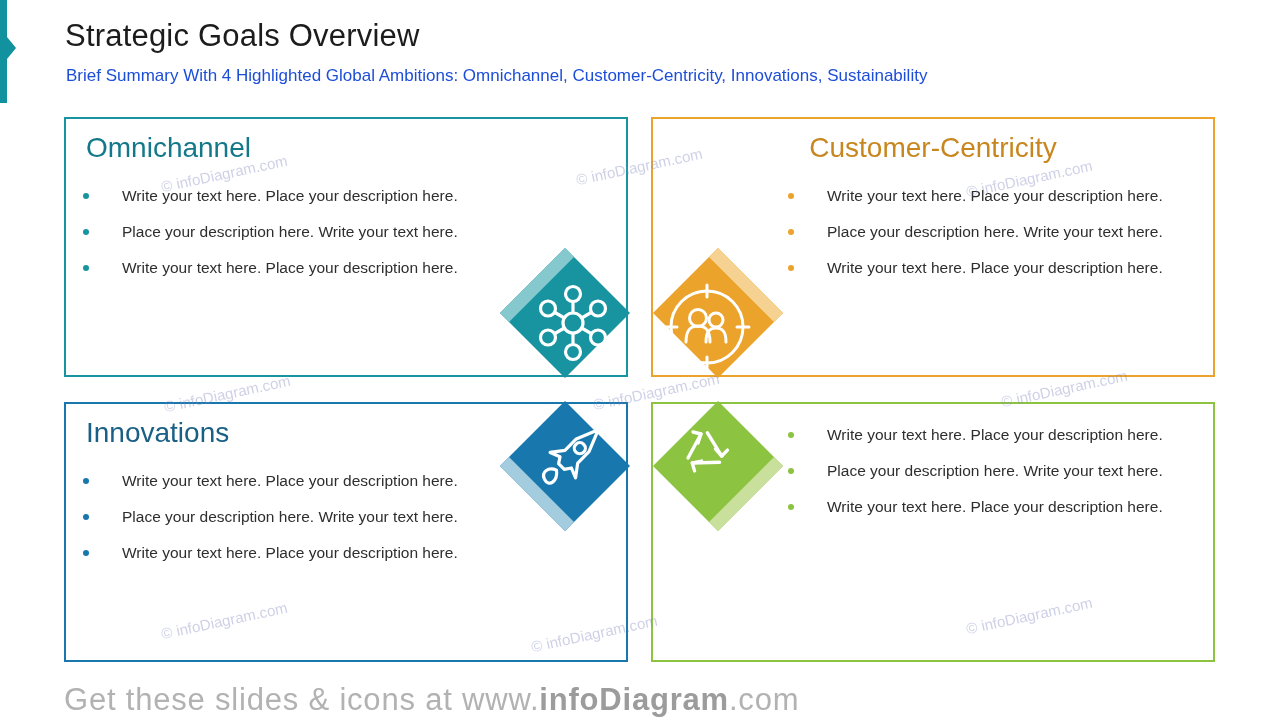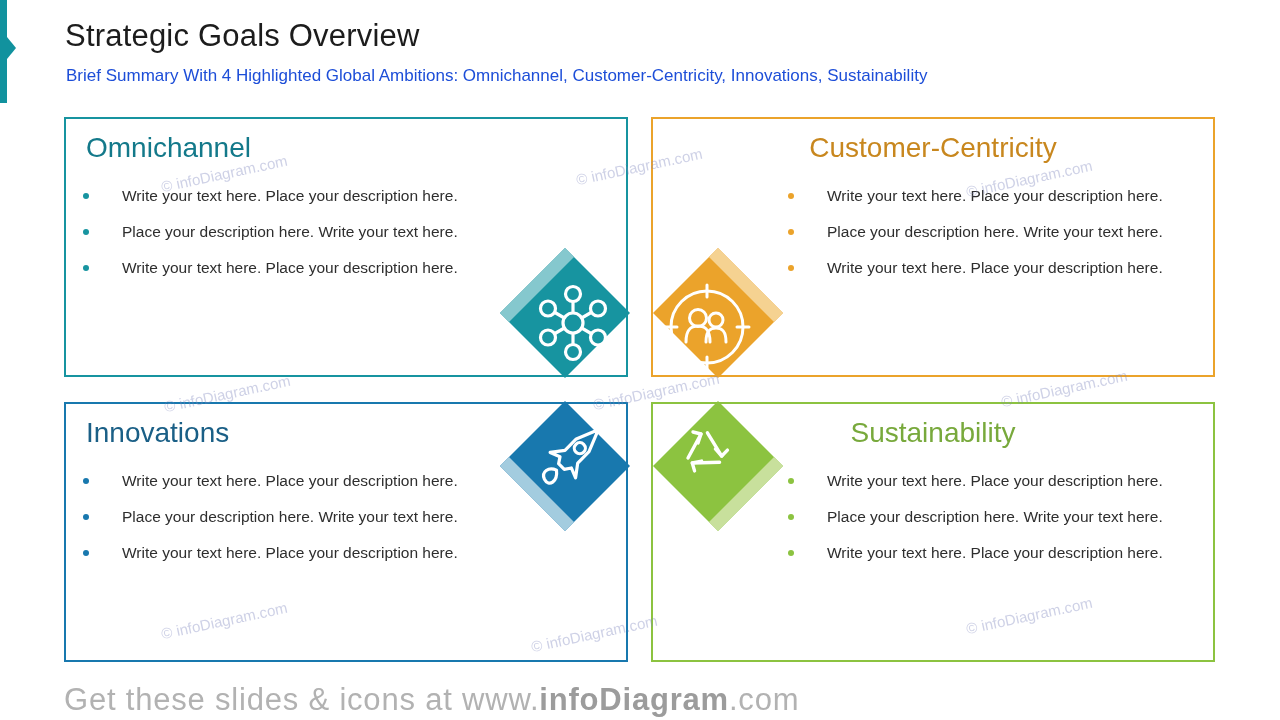--- a/index.html
+++ b/index.html
@@ -98,21 +98,20 @@
   <div class="goal-box pos-bl left" style="--c: #1878AE; --hc: #1A5F86;">
     <div class="goal-title">Innovations</div>
     <ul class="goal-bullets">
       <li>Write your text here. Place your description here.</li>
       <li>Place your description here. Write your text here.</li>
       <li>Write your text here. Place your description here.</li>
     </ul>
   </div>
 
   <div class="goal-box pos-br right" style="--c: #8CC340; --hc: #78A93C;">
-    <div class="goal-title">Sustainability</div>
     <ul class="goal-bullets">
       <li>Write your text here. Place your description here.</li>
       <li>Place your description here. Write your text here.</li>
       <li>Write your text here. Place your description here.</li>
     </ul>
   </div>
 
   <div class="diamond d-omni">
     <svg width="130" height="130" viewBox="0 0 130 130">
       <polygon points="65,0 130,65 65,130 0,65" fill="#1794A0"></polygon>

